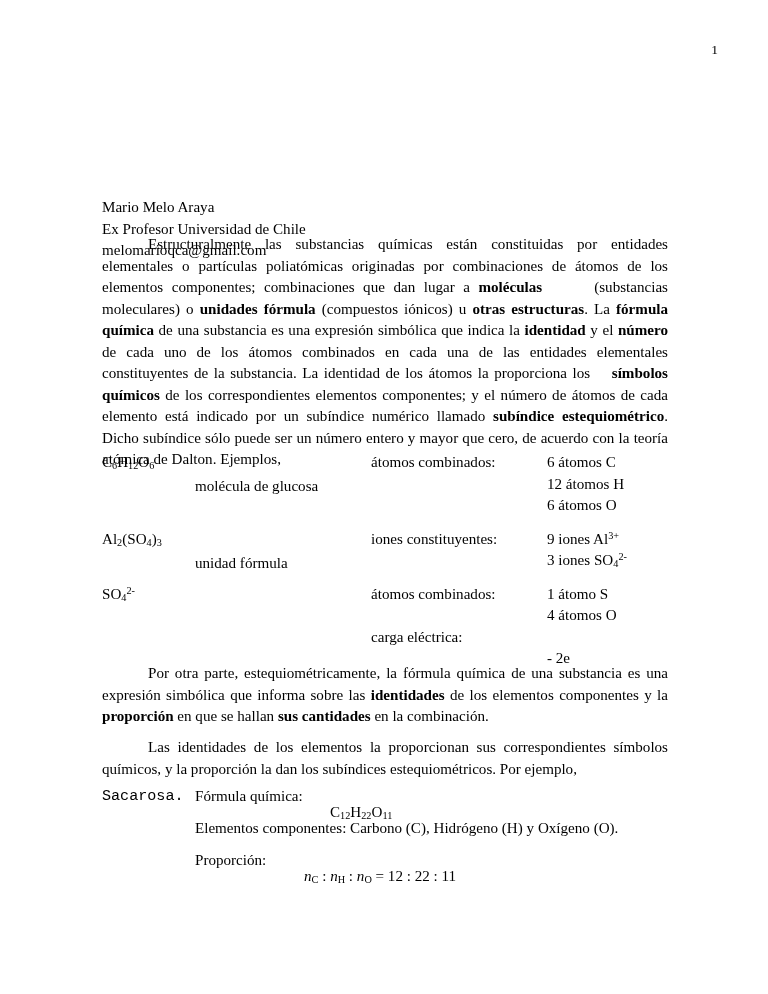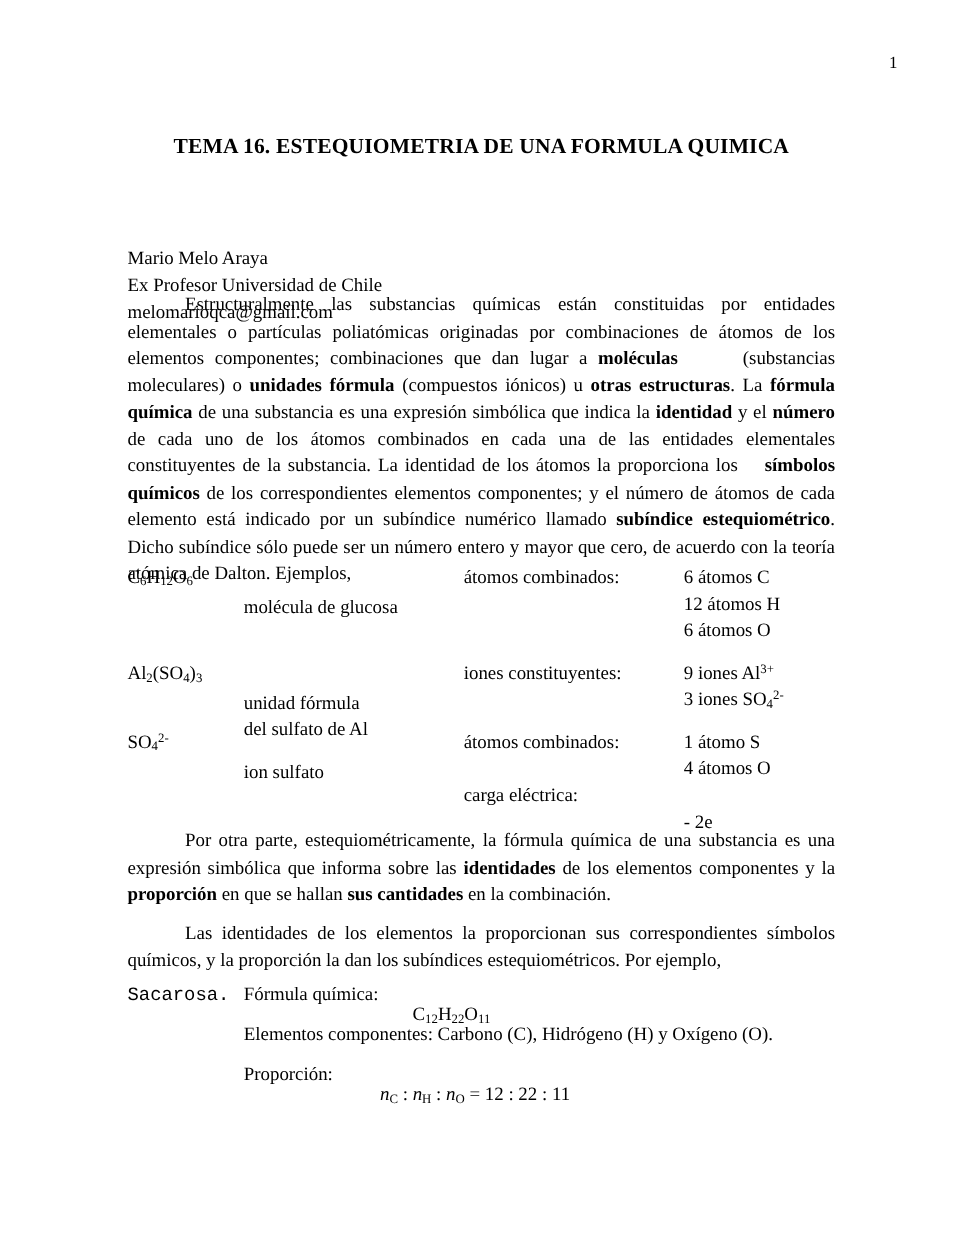--- a/index.html
+++ b/index.html
@@ -165,21 +165,20 @@
   sup { font-size: 0.68em; vertical-align: 0.45em; line-height: 0; }
   .ital { font-style: italic; }
 </style>
 </head>
 <body>
 
 <div class="page">
 
   <div class="page-number">1</div>
 
-  <div class="doc-title">TEMA 16.  ESTEQUIOMETRIA DE UNA FORMULA QUIMICA</div>
 
   <div class="author-block">
     <div>Mario Melo Araya</div>
     <div>Ex Profesor Universidad de Chile</div>
     <div>melomarioqca@gmail.com</div>
   </div>
 
   <div class="body-text p1">
     <span class="indent"></span><span>Estructuralmente las substancias químicas están constituidas por entidades elementales o partículas  poliatómicas  originadas por combinaciones de átomos de los elementos componentes; combinaciones que dan lugar a </span><b>moléculas</b><span class="gapwide"></span><span>(substancias moleculares) o </span><b>unidades fórmula</b><span> (compuestos iónicos) u </span><b>otras estructuras</b><span>. La </span><b>fórmula química</b><span> de una substancia  es  una expresión simbólica que  indica  la  </span><b>identidad</b><span> y el </span><b>número</b><span> de cada uno de los átomos combinados en cada una de  las entidades elementales constituyentes de la substancia.  La identidad de los átomos la proporciona los </span><span class="gapmed"></span><b>símbolos químicos</b><span> de los correspondientes elementos componentes;  y el número de átomos de cada elemento  está  indicado por un subíndice numérico llamado </span><b>subíndice estequiométrico</b><span>. Dicho subíndice sólo puede ser un número entero y mayor que cero,  de acuerdo con la teoría atómica de Dalton.  Ejemplos,</span>
   </div>
@@ -199,37 +198,33 @@
           <div><span>12 átomos H</span></div>
           <div><span>6 átomos O</span></div>
         </div>
       <div class="spacer">x<br>x<br>x</div>
     </div>
 
     <div class="ex-row">
       <div class="col-formula"><span>Al</span><sub>2</sub><span>(SO</span><sub>4</sub><span>)</span><sub>3</sub></div>
       <div class="col-desc">
         <div>unidad fórmula</div>
-        <div>del sulfato de Al</div>
       </div>
       <div class="col-label">
         <div>iones constituyentes:</div>
       </div>
       <div class="col-values">
           <div><span>9 iones Al</span><sup>3+</sup></div>
           <div><span>3 iones SO</span><sub>4</sub><sup>2-</sup></div>
         </div>
       <div class="spacer">x<br>x</div>
     </div>
 
     <div class="ex-row">
       <div class="col-formula"><span>SO</span><sub>4</sub><sup>2-</sup></div>
-      <div class="col-desc">
-        <div>ion sulfato</div>
-      </div>
       <div class="col-label">
         <div>átomos combinados:</div>
         <div>&nbsp;</div>
         <div>carga eléctrica:</div>
       </div>
       <div class="col-values">
           <div><span>1 átomo S</span></div>
           <div><span>4 átomos O</span></div>
           <div>&nbsp;</div>
           <div><span>- 2e</span></div>

